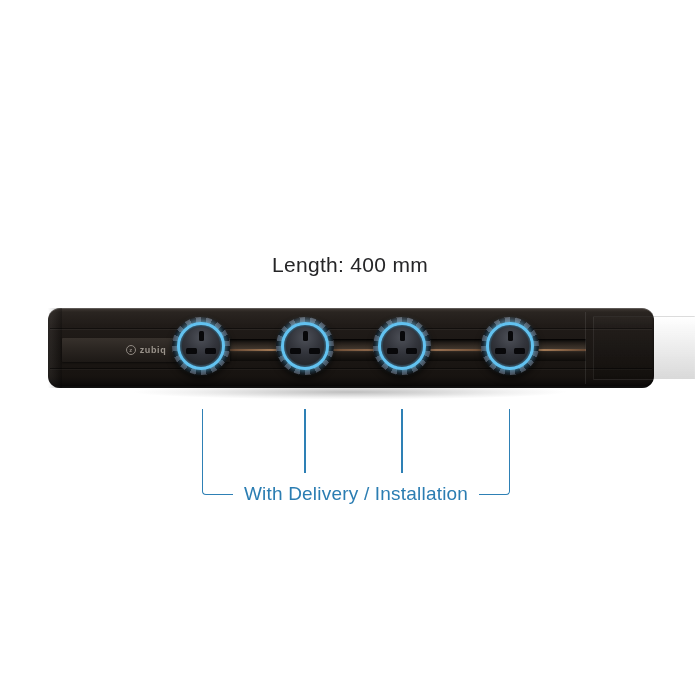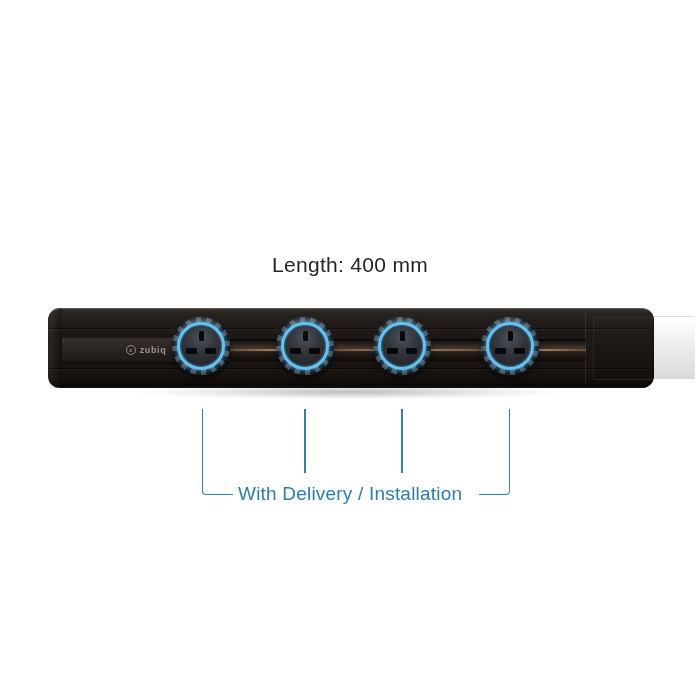--- a/index.html
+++ b/index.html
@@ -101,21 +101,21 @@
     position:absolute;left:202px;top:409px;width:30px;height:85px;
     border-left:1.5px solid #2e80b5;border-bottom:1.5px solid #2e80b5;
     border-bottom-left-radius:4px;
   }
   .bracket-right{
     position:absolute;left:479px;top:409px;width:30px;height:85px;
     border-right:1.5px solid #2e80b5;border-bottom:1.5px solid #2e80b5;
     border-bottom-right-radius:4px;
   }
   .cl-text{
-    position:absolute;left:238px;top:482px;width:236px;text-align:left;
+    position:absolute;left:238px;top:482px;width:236px;text-align:center;
     font-size:19px;font-weight:400;letter-spacing:0.2px;color:#2b7db2;line-height:24px;
   }
 </style>
 </head>
 <body>
 
 <div class="canvas">
 
   <div class="subtitle">Length: 400 mm</div>
 

